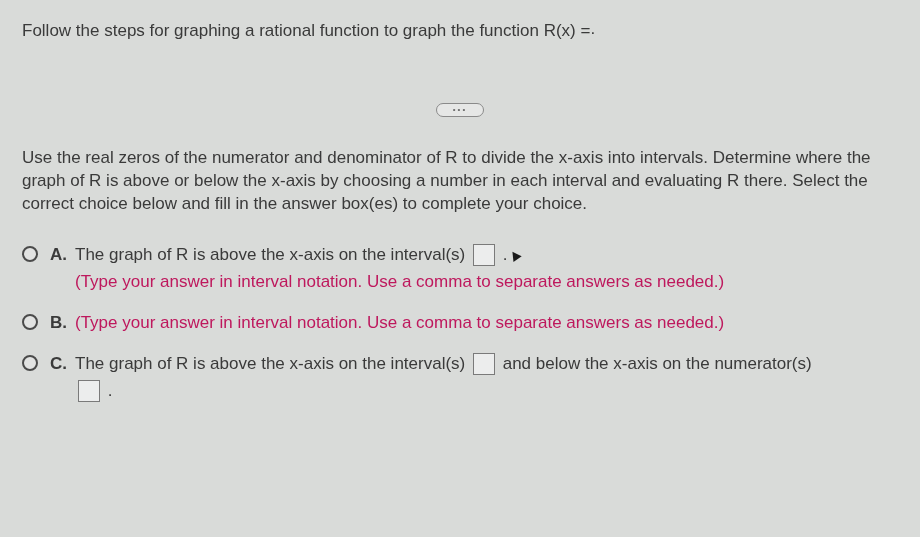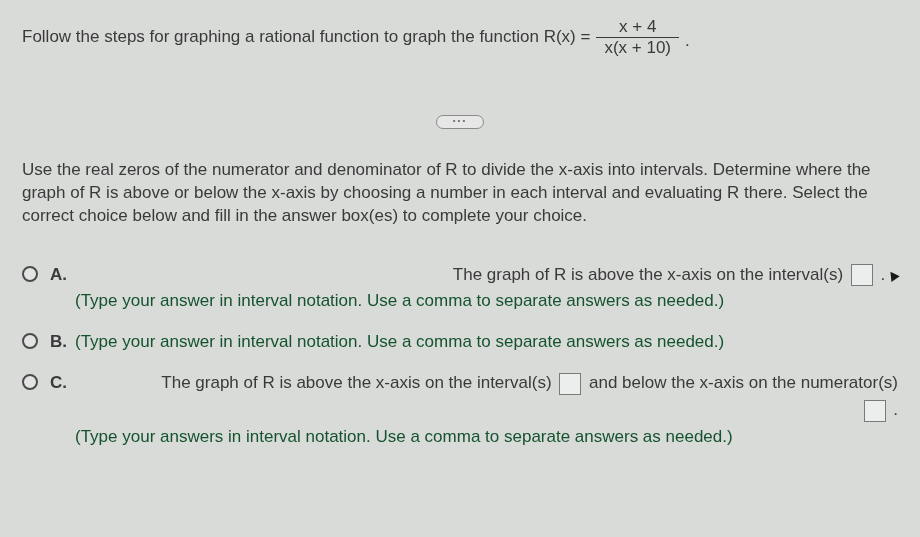--- a/index.html
+++ b/index.html
@@ -47,21 +47,21 @@
     border-radius: 9px;
     background: #e6e7e6;
     display: flex;
     align-items: center;
     justify-content: center;
     font-size: 8px;
     letter-spacing: 2px;
     color: #6a6a6a;
     cursor: pointer;
   }
-  .instructions { margin-bottom: 36px; }
+  .instructions { margin-bottom: 28px; }
   .choice {
     display: flex;
     align-items: flex-start;
     margin-bottom: 18px;
   }
   .radio {
     width: 16px;
     height: 16px;
     border: 2px solid #4a4a4a;
     border-radius: 50%;
@@ -70,51 +70,47 @@
     flex: 0 0 auto;
     cursor: pointer;
     background: #e2e3e2;
   }
   .letter {
     font-weight: bold;
     margin-right: 8px;
     flex: 0 0 auto;
   }
   .choice-body { flex: 1; }
-  .line1 { margin-bottom: 4px; text-align: right; }
+  .line1 { margin-bottom: 4px; }
   .answer-box {
     display: inline-block;
     width: 22px;
     height: 22px;
     border: 1.5px solid #7a7a7a;
     background: #eceded;
     vertical-align: middle;
     margin: 0 3px;
   }
-  .hint { color: #14532d; }
+  .hint { color: #be185d; }
   .cursor {
     display:inline-block;
     width:0; height:0;
     border-left:5px solid transparent;
     border-right:5px solid transparent;
     border-bottom:9px solid #1a1a1a;
     transform: rotate(-35deg);
     vertical-align: middle;
     margin-left:-2px;
   }
 </style>
 </head>
 <body>
 
 <div class="header-line">
   <span class="header-text">Follow the steps for graphing a rational function to graph the function R(x) =</span>
-  <span class="fraction">
-    <span class="num">x + 4</span>
-    <span class="den">x(x + 10)</span>
-  </span>
   <span class="period">.</span>
 </div>
 
 <div class="divider-row">
   <div class="divider-pill">•••</div>
 </div>
 
 <div class="instructions">Use the real zeros of the numerator and denominator of R to divide the x-axis into intervals. Determine where the graph of R is above or below the x-axis by choosing a number in each interval and evaluating R there. Select the correct choice below and fill in the answer box(es) to complete your choice.</div>
 
 <div class="choice">
@@ -145,15 +141,14 @@
   <div class="choice-body">
     <div class="line1">
       <span>The graph of R is above the x-axis on the interval(s) </span>
       <span class="answer-box"></span>
       <span> and below the x-axis on the numerator(s) </span>
     </div>
     <div class="line1">
       <span class="answer-box"></span>
       <span>.</span>
     </div>
-    <div class="hint">(Type your answers in interval notation. Use a comma to separate answers as needed.)</div>
   </div>
 </div>
 
 </body></html>

